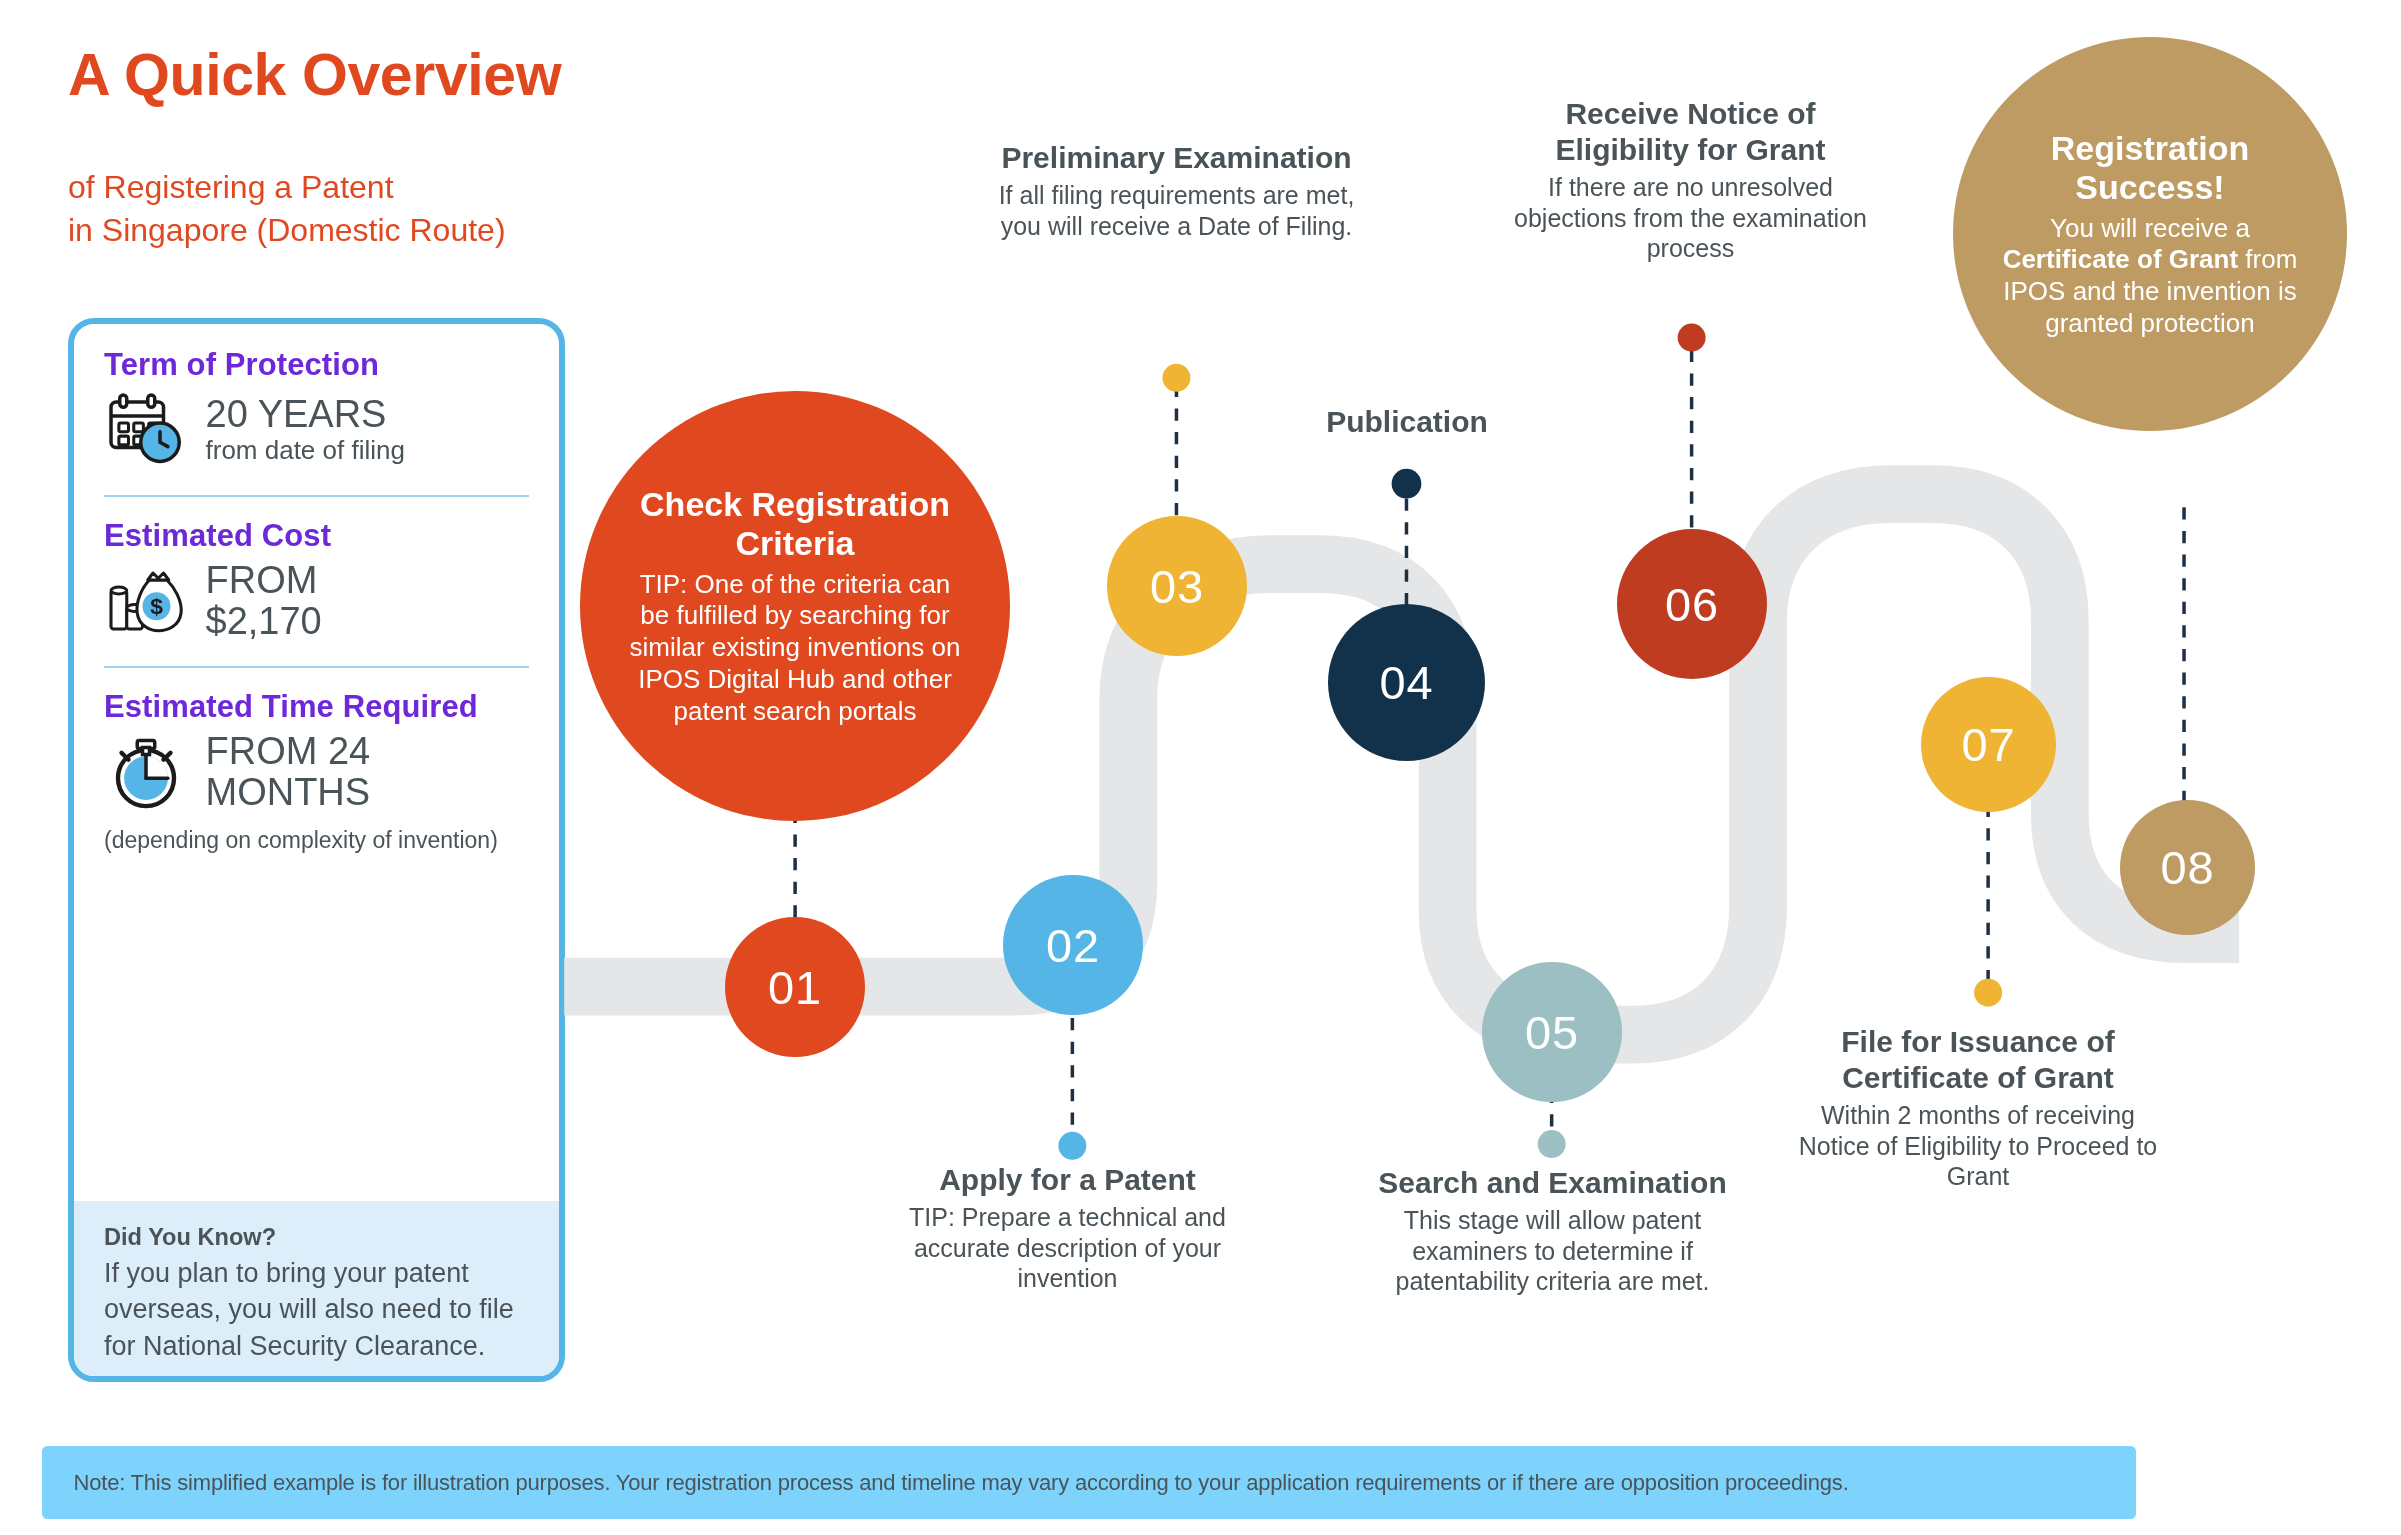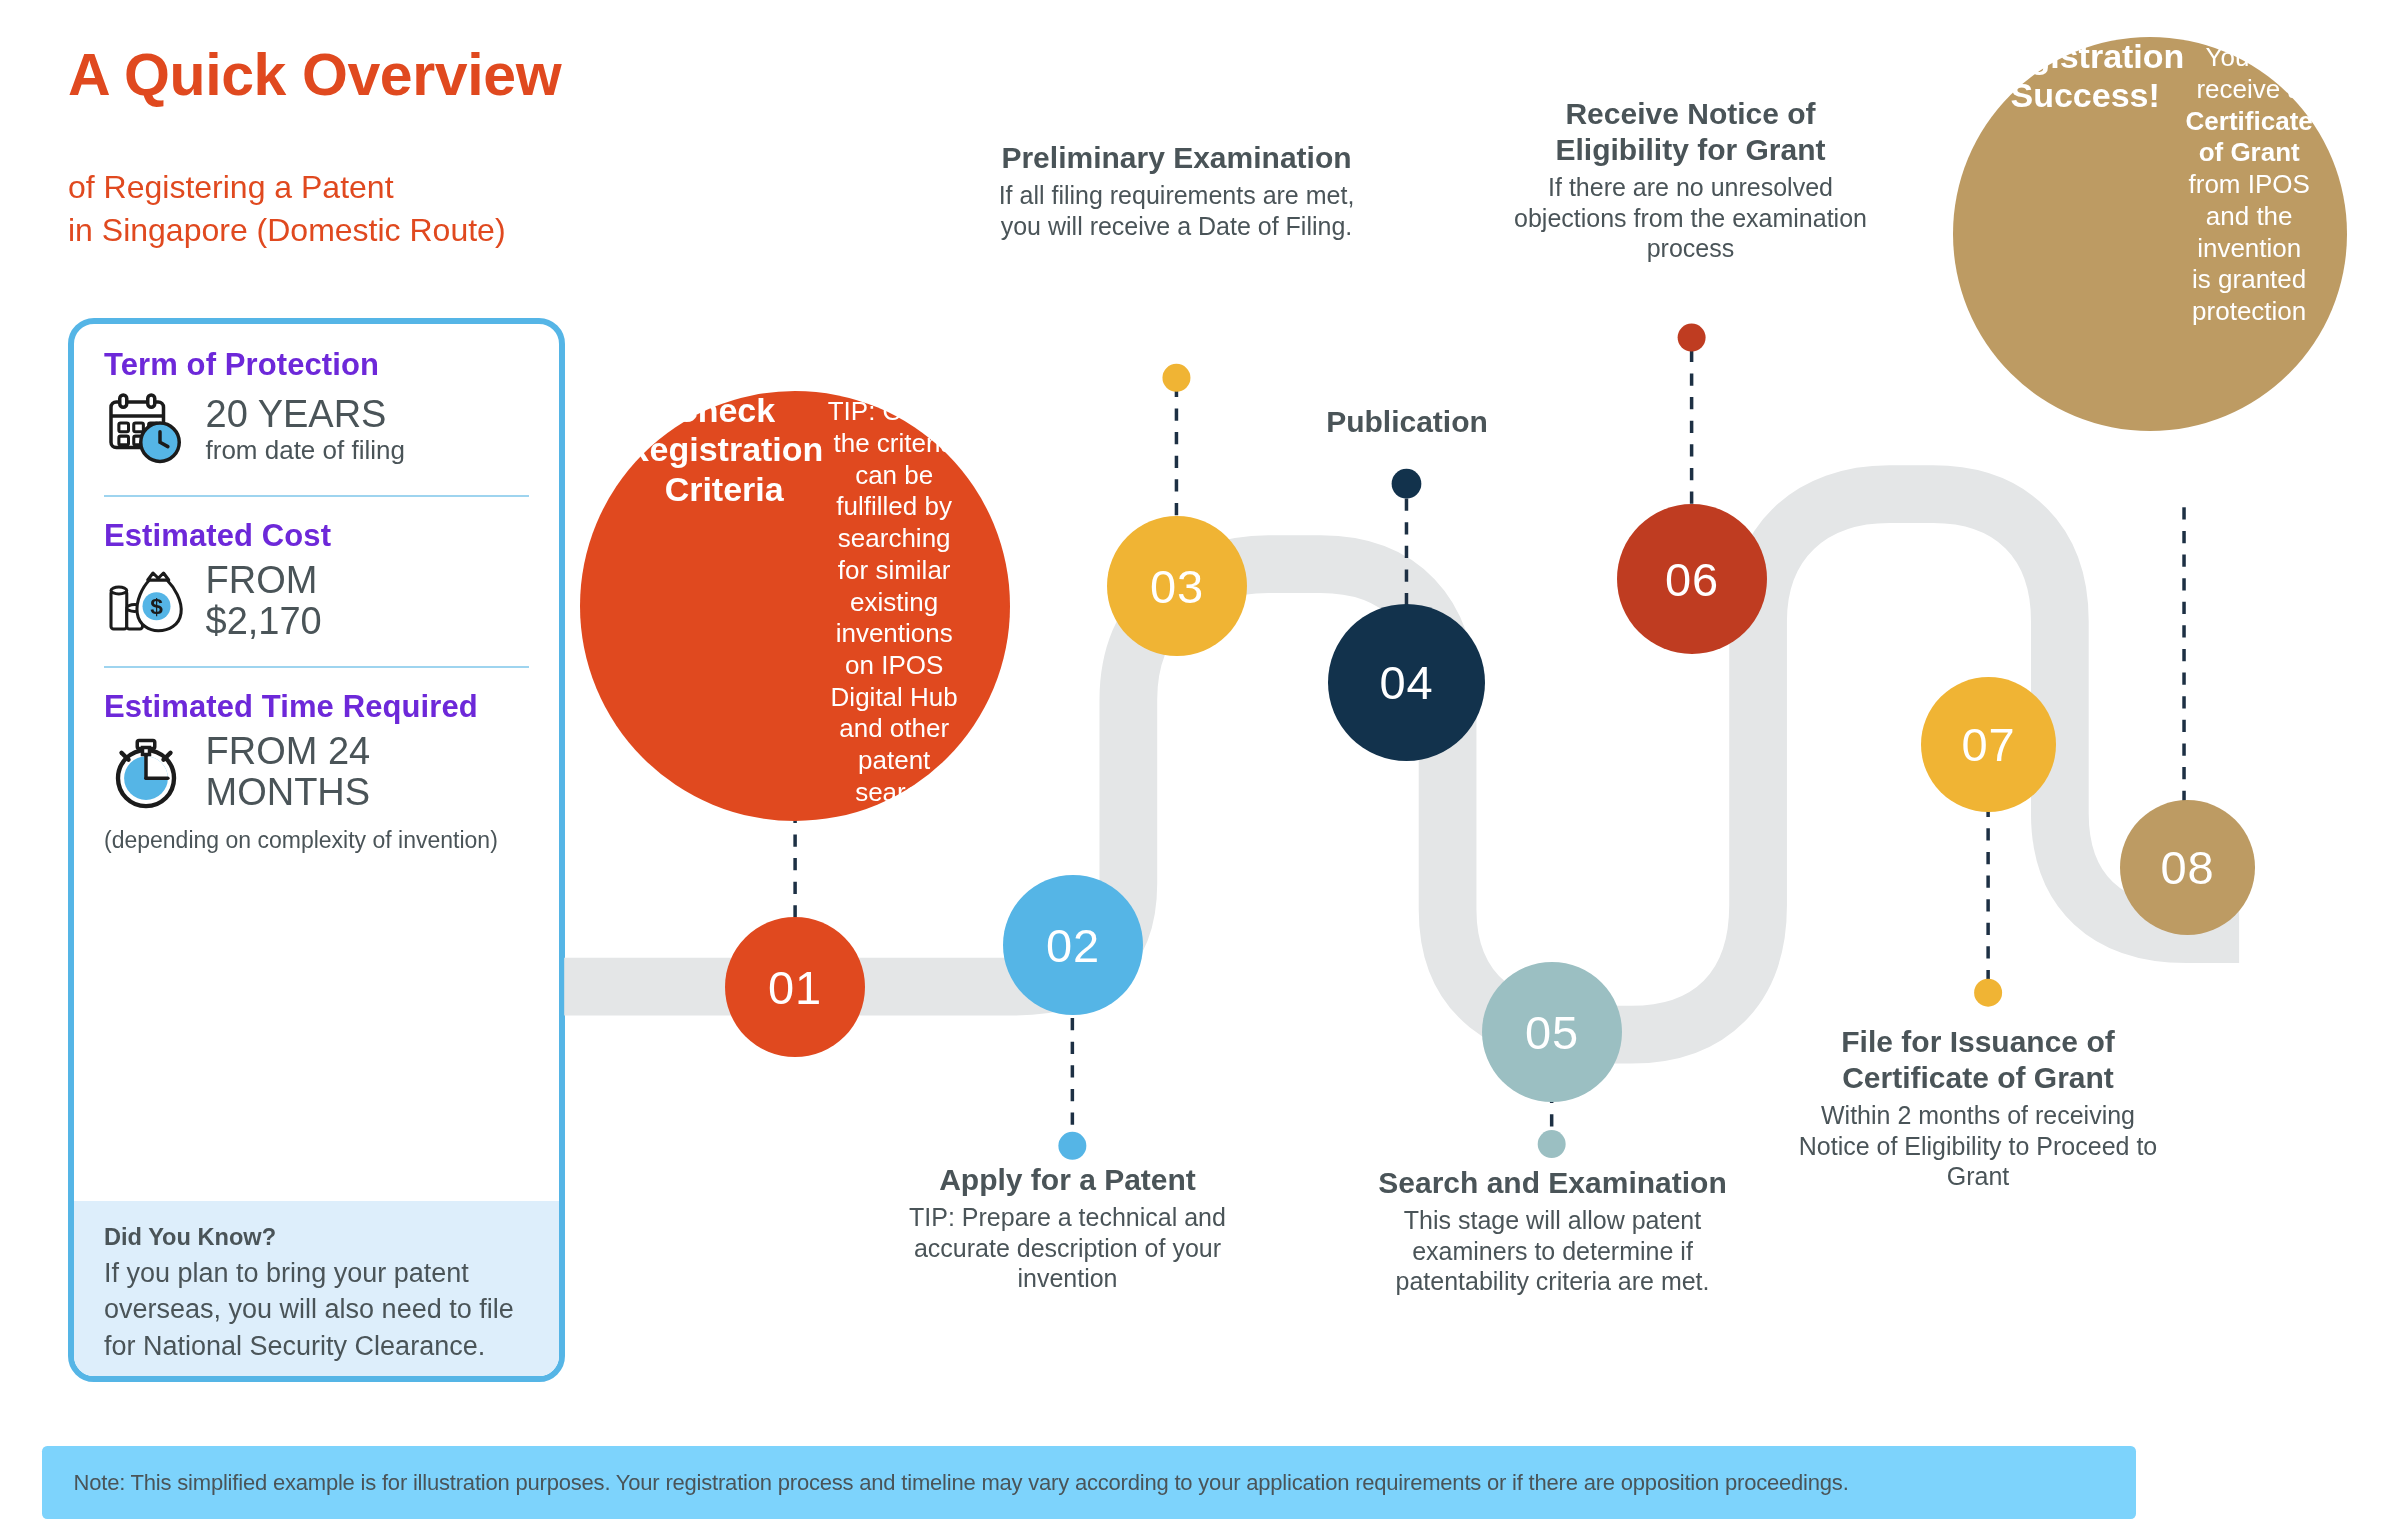--- a/index.html
+++ b/index.html
@@ -74,21 +74,21 @@
   .block .hd{
     font-size:30px;font-weight:700;color:#4a5458;line-height:1.2;
   }
   .block .bd{
     font-size:25px;font-weight:400;color:#4a5458;line-height:1.22;margin-top:4.4px;
   }
 
   
   .bigbubble{
     position:absolute;border-radius:50%;
-    display:flex;flex-direction:row;align-items:flex-start;justify-content:center;
+    display:flex;flex-direction:column;align-items:flex-end;justify-content:center;
     text-align:center;color:#ffffff;box-sizing:border-box;
   }
   .bigbubble .bb-hd{font-size:34px;font-weight:700;line-height:1.16;}
   .bigbubble .bb-bd{font-size:26px;font-weight:400;line-height:1.22;margin-top:5.2px;}
   .bigbubble .bb-bd b{font-weight:700;}
 
   
   .footer{
     position:absolute;left:42px;top:1446px;
     width:2094px;height:73px;
@@ -279,21 +279,21 @@
   </div>
 
   <div class="node" style="left:1328px;top:604px;width:157px;height:157px;background:#12324c;">
     <span class="num">04</span>
   </div>
 
   <div class="node" style="left:1482px;top:962px;width:140px;height:140px;background:#9bbfc2;">
     <span class="num">05</span>
   </div>
 
-  <div class="node" style="left:1617px;top:504px;width:150px;height:150px;background:#bf3c21;">
+  <div class="node" style="left:1617px;top:529px;width:150px;height:150px;background:#bf3c21;">
     <span class="num">06</span>
   </div>
 
   <div class="node" style="left:1921px;top:677px;width:135px;height:135px;background:#f0b434;">
     <span class="num">07</span>
   </div>
 
   <div class="node" style="left:2120px;top:800px;width:135px;height:135px;background:#bd9b63;">
     <span class="num">08</span>
   </div>

